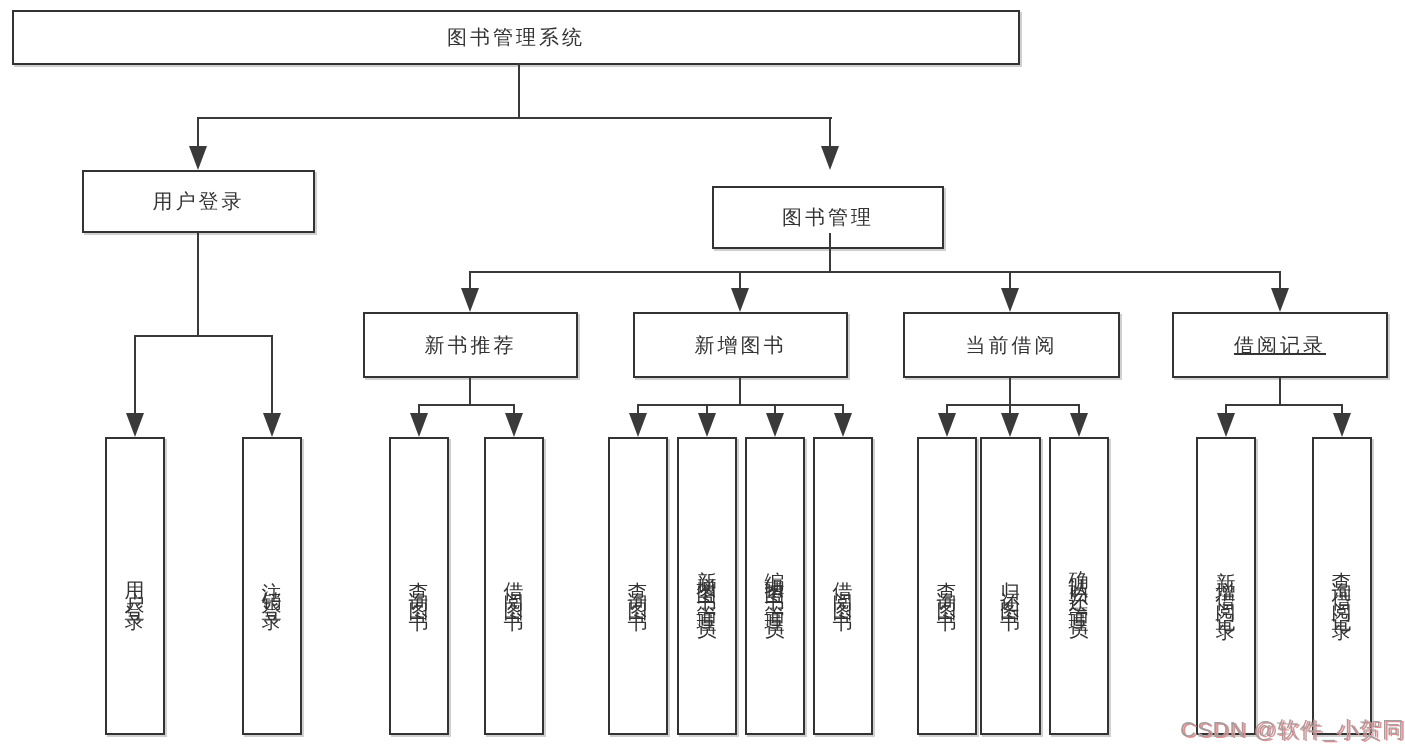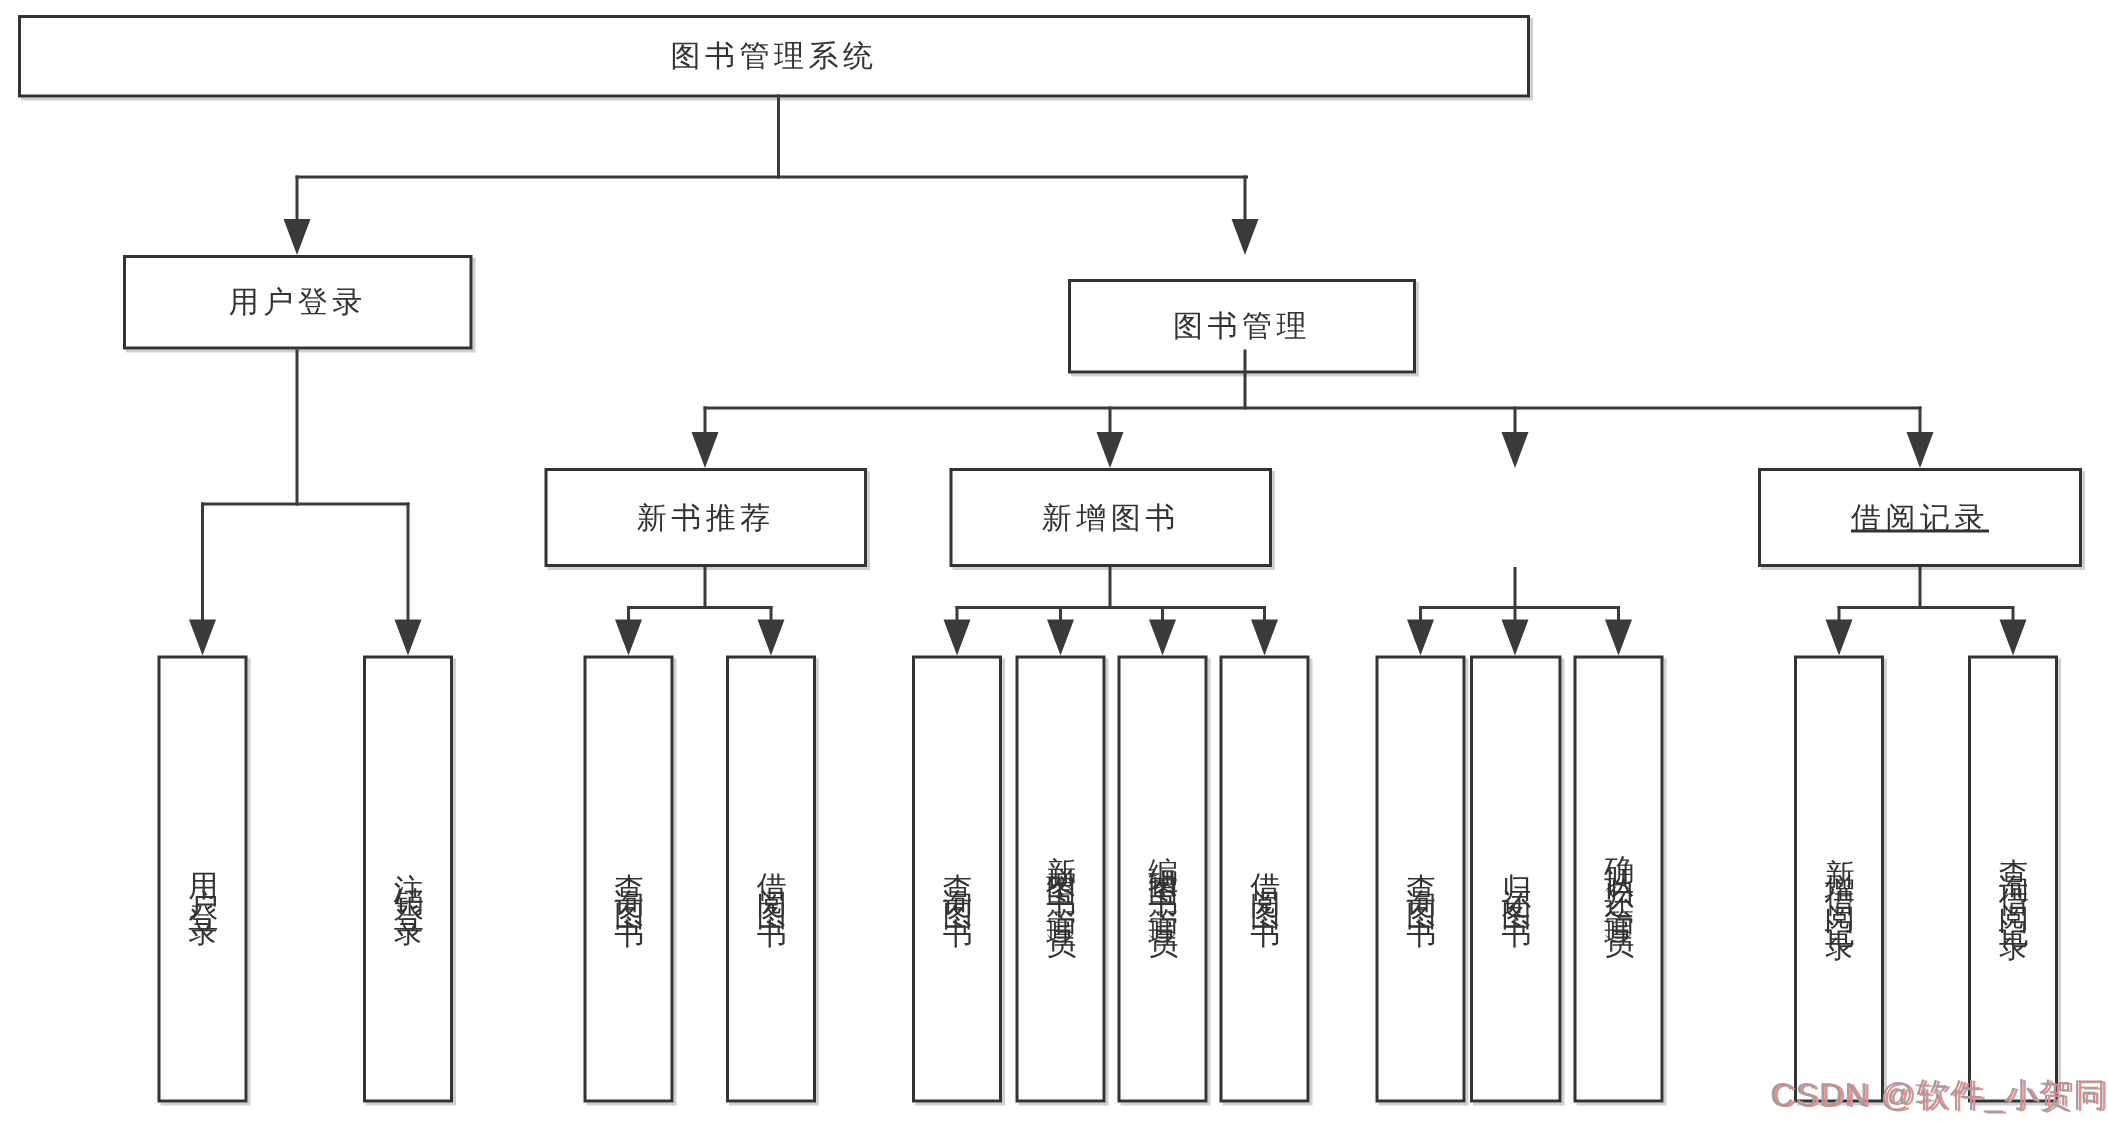--- a/index.html
+++ b/index.html
@@ -75,20 +75,23 @@
   <div class="vline" style="left:1009px;top:271px;height:20px;"></div>
   <div class="arrow" style="left:1001px;top:288px;"></div>
   <div class="vline" style="left:1279px;top:271px;height:20px;"></div>
   <div class="arrow" style="left:1271px;top:288px;"></div>
 
   <div class="box" style="left:363px;top:312px;width:215px;height:66px;">
     <span class="h-label">新书推荐</span>
   </div>
   <div class="box" style="left:633px;top:312px;width:215px;height:66px;">
     <span class="h-label">新增图书</span>
+  </div>
+  <div class="box" style="left:903px;top:312px;width:217px;height:66px;">
+    <span class="h-label">当前借阅</span>
   </div>
   <div class="box" style="left:1172px;top:312px;width:216px;height:66px;text-decoration:underline;">
     <span class="h-label">借阅记录</span>
   </div>
 
   <div class="vline" style="left:469px;top:378px;height:28px;"></div>
   <div class="hline" style="left:418px;top:404px;width:97px;"></div>
   <div class="vline" style="left:418px;top:404px;height:14px;"></div>
   <div class="arrow" style="left:410px;top:413px;"></div>
   <div class="vline" style="left:513px;top:404px;height:14px;"></div>

